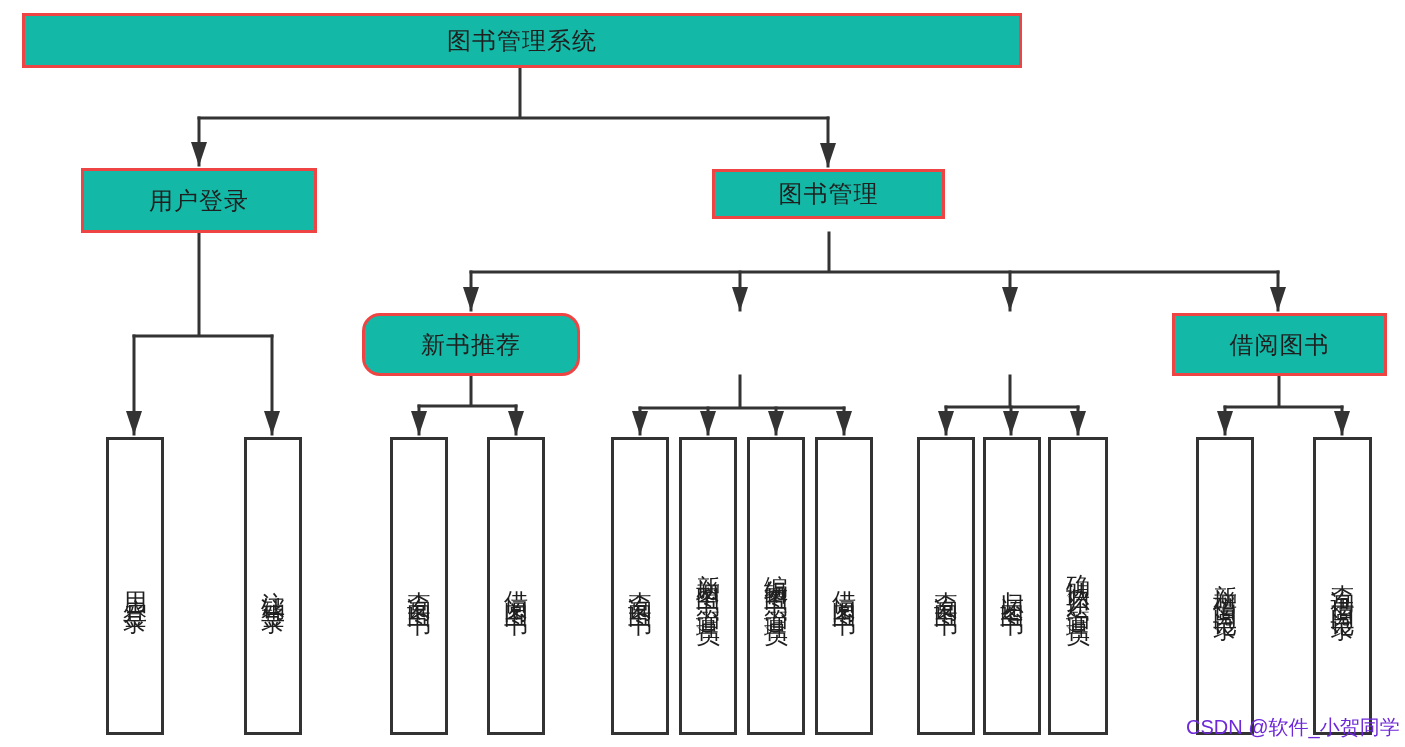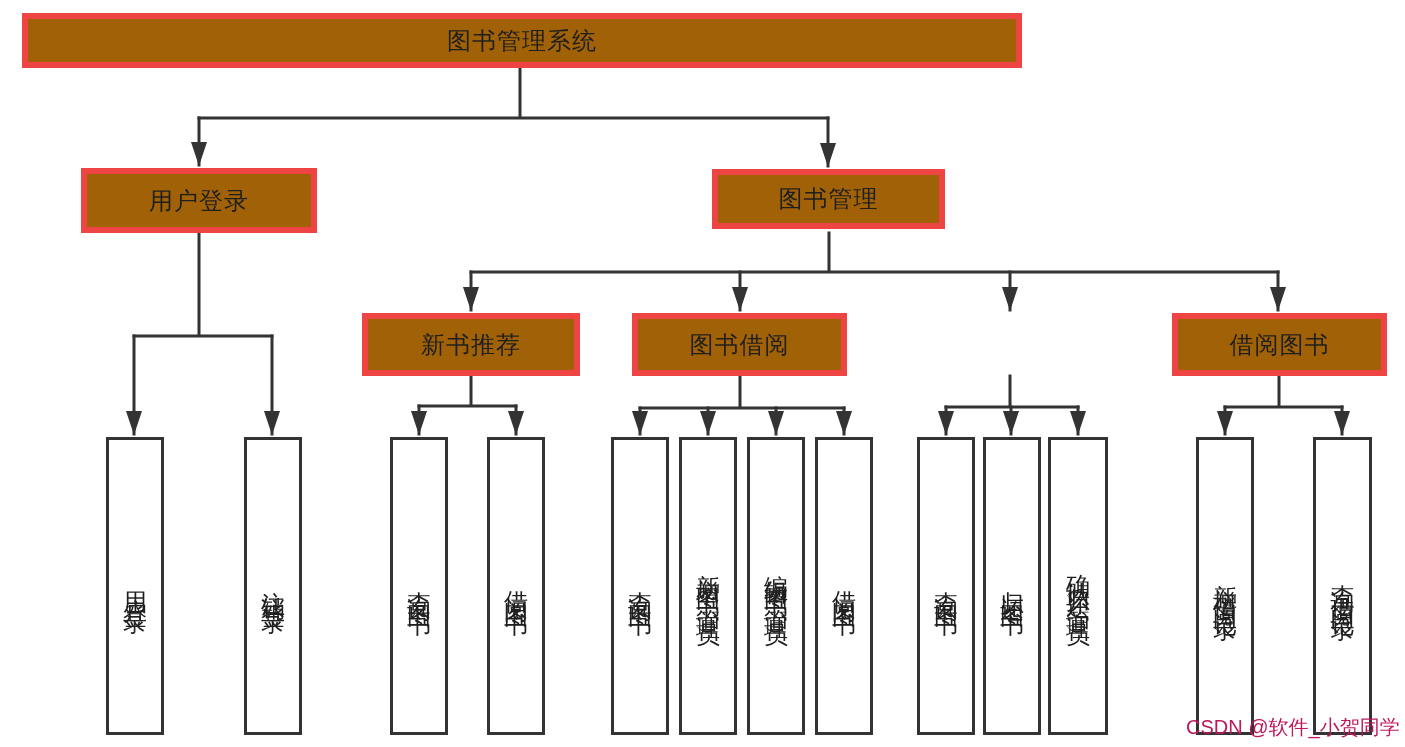--- a/index.html
+++ b/index.html
@@ -17,22 +17,22 @@
   }
   #connectors {
     position: absolute;
     left: 0;
     top: 0;
     z-index: 1;
   }
   .hbox {
     position: absolute;
     box-sizing: border-box;
-    background: #a16207;
-    border: 6px solid #ef4444;
+    background: #14b8a6;
+    border: 3px solid #ef4444;
     display: flex;
     align-items: center;
     justify-content: center;
     font-size: 24px;
     color: #1f1f1f;
     letter-spacing: 1px;
     z-index: 2;
   }
   .vbox {
     position: absolute;
@@ -52,24 +52,24 @@
     text-orientation: mixed;
     white-space: nowrap;
     font-size: 24px;
     letter-spacing: 7px;
     color: #1f1f1f;
   }
   
   .n-root   { left: 22px;   top: 13px;  width: 1000px; height: 55px; }
   
   .n-login  { left: 81px;   top: 168px; width: 236px; height: 65px; }
-  .n-mgmt   { left: 712px;  top: 169px; width: 233px; height: 60px; }
+  .n-mgmt   { left: 712px;  top: 169px; width: 233px; height: 50px; }
   
   .n-l3     { top: 313px; height: 63px; }
-  .n-rec    { left: 362px;  width: 218px; }
+  .n-rec    { left: 362px;  width: 218px; border-radius: 18px; }
   .n-borrow { left: 632px;  width: 215px; }
   .n-cur    { left: 902px;  width: 216px; }
   .n-hist   { left: 1172px; width: 215px; }
   
   .lf-1  { left: 106px; }
   .lf-2  { left: 244px; }
   .lf-3  { left: 390px; }
   .lf-4  { left: 487px; }
   .lf-5  { left: 611px; }
   .lf-6  { left: 679px; }
@@ -78,21 +78,21 @@
   .lf-9  { left: 917px; }
   .lf-10 { left: 983px; }
   .lf-11 { left: 1048px; width: 60px; }
   .lf-12 { left: 1196px; }
   .lf-13 { left: 1313px; width: 59px; }
   .watermark {
     position: absolute;
     left: 1186px;
     top: 714px;
     font-size: 20px;
-    color: #be185d;
+    color: #6d28d9;
     white-space: nowrap;
     z-index: 3;
   }
 </style>
 </head>
 <body>
 
 <div id="canvas">
 
   <svg id="connectors" width="1405" height="747" viewBox="0 0 1405 747">
@@ -145,23 +145,20 @@
   <div class="hbox n-login">
     <span>用户登录</span>
   </div>
   <div class="hbox n-mgmt">
     <span>图书管理</span>
   </div>
 
   <div class="hbox n-l3 n-rec">
     <span>新书推荐</span>
   </div>
-  <div class="hbox n-l3 n-borrow">
-    <span>图书借阅</span>
-  </div>
   <div class="hbox n-l3 n-hist">
     <span>借阅图书</span>
   </div>
 
   <div class="vbox lf-1">
     <span class="vtext">用户登录</span>
   </div>
   <div class="vbox lf-2">
     <span class="vtext">注销登录</span>
   </div>

